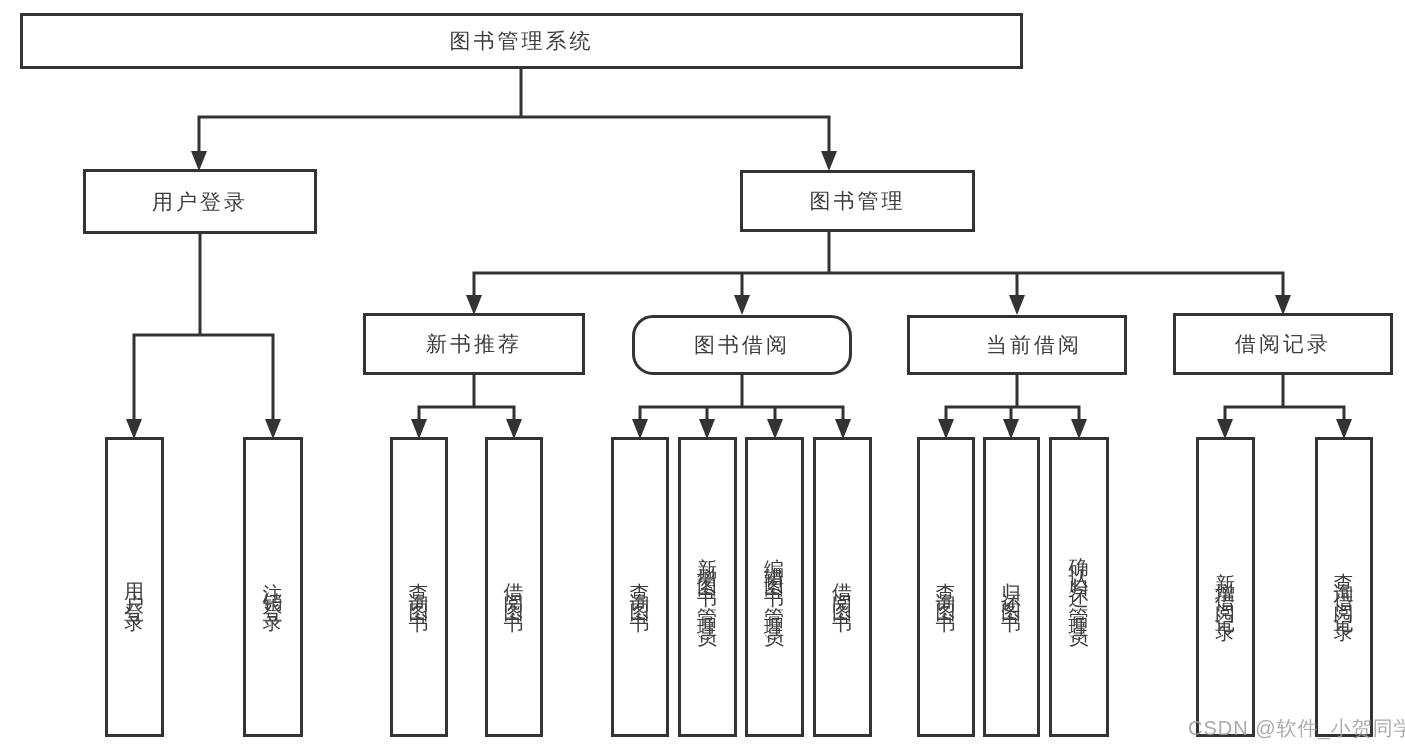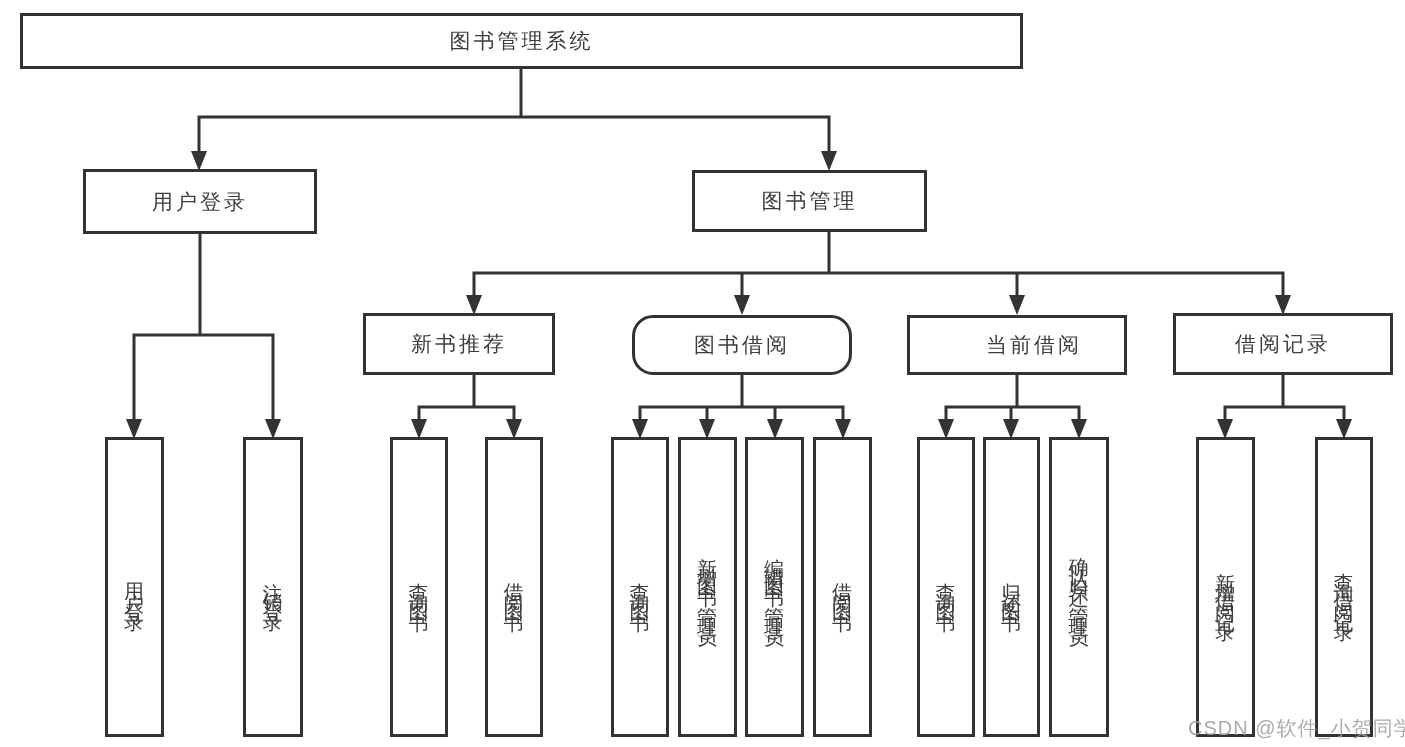--- a/index.html
+++ b/index.html
@@ -101,25 +101,25 @@
     </g>
   </svg>
 
   <div class="box hbox" style="left:20px;top:13px;width:1003px;height:56px;">
     <span>图书管理系统</span>
   </div>
 
   <div class="box hbox" style="left:83px;top:169px;width:234px;height:65px;">
     <span>用户登录</span>
   </div>
-  <div class="box hbox" style="left:692px;top:170px;width:235px;height:62px;">
+  <div class="box hbox" style="left:740px;top:170px;width:235px;height:62px;">
     <span>图书管理</span>
   </div>
 
-  <div class="box hbox" style="left:363px;top:313px;width:192px;height:62px;">
+  <div class="box hbox" style="left:363px;top:313px;width:222px;height:62px;">
     <span>新书推荐</span>
   </div>
   <div class="box hbox" style="left:632px;top:315px;width:220px;height:60px;border-radius:21px;">
     <span>图书借阅</span>
   </div>
   <div class="box hbox" style="left:907px;top:315px;width:220px;height:60px;padding-left:34px;">
     <span>当前借阅</span>
   </div>
   <div class="box hbox" style="left:1173px;top:313px;width:220px;height:62px;text-align:right;">
     <span>借阅记录</span>

